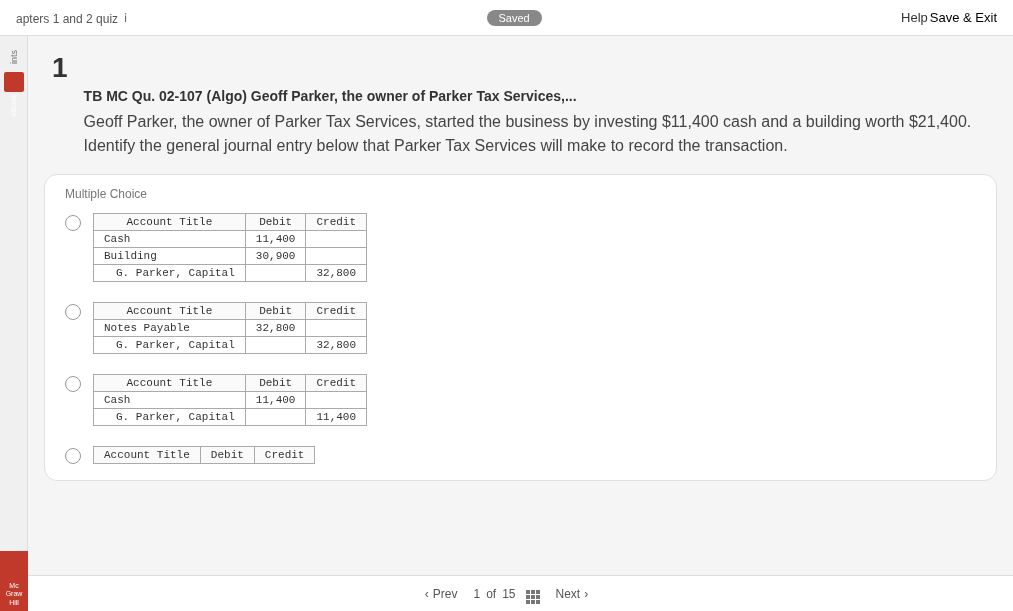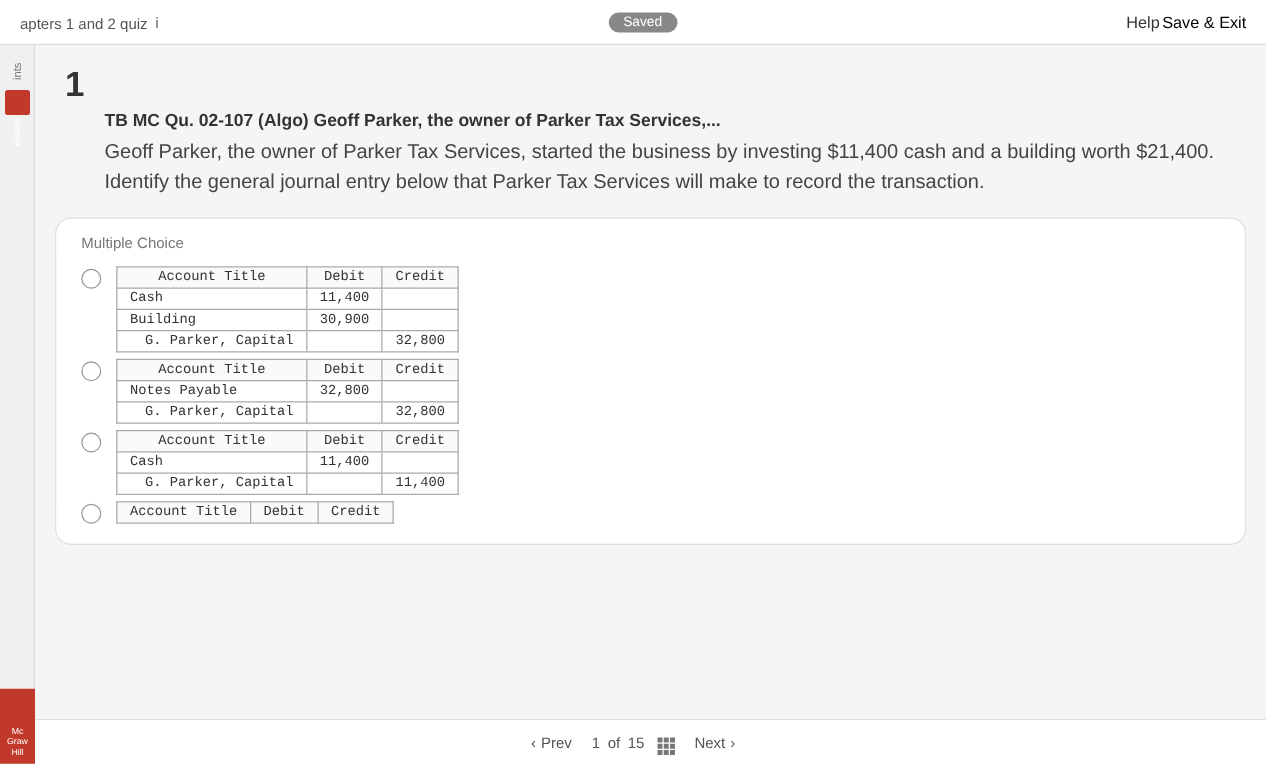--- a/index.html
+++ b/index.html
@@ -136,21 +136,21 @@
     .multiple-choice-label {
       font-size: 12px;
       color: #777;
       margin-bottom: 12px;
     }
 
     
     .choices {
       display: flex;
       flex-direction: column;
-      gap: 5px;
+      gap: 20px;
     }
     .choice-row {
       display: flex;
       align-items: flex-start;
       gap: 12px;
     }
     .radio-btn {
       width: 16px;
       height: 16px;
       border-radius: 50%;

